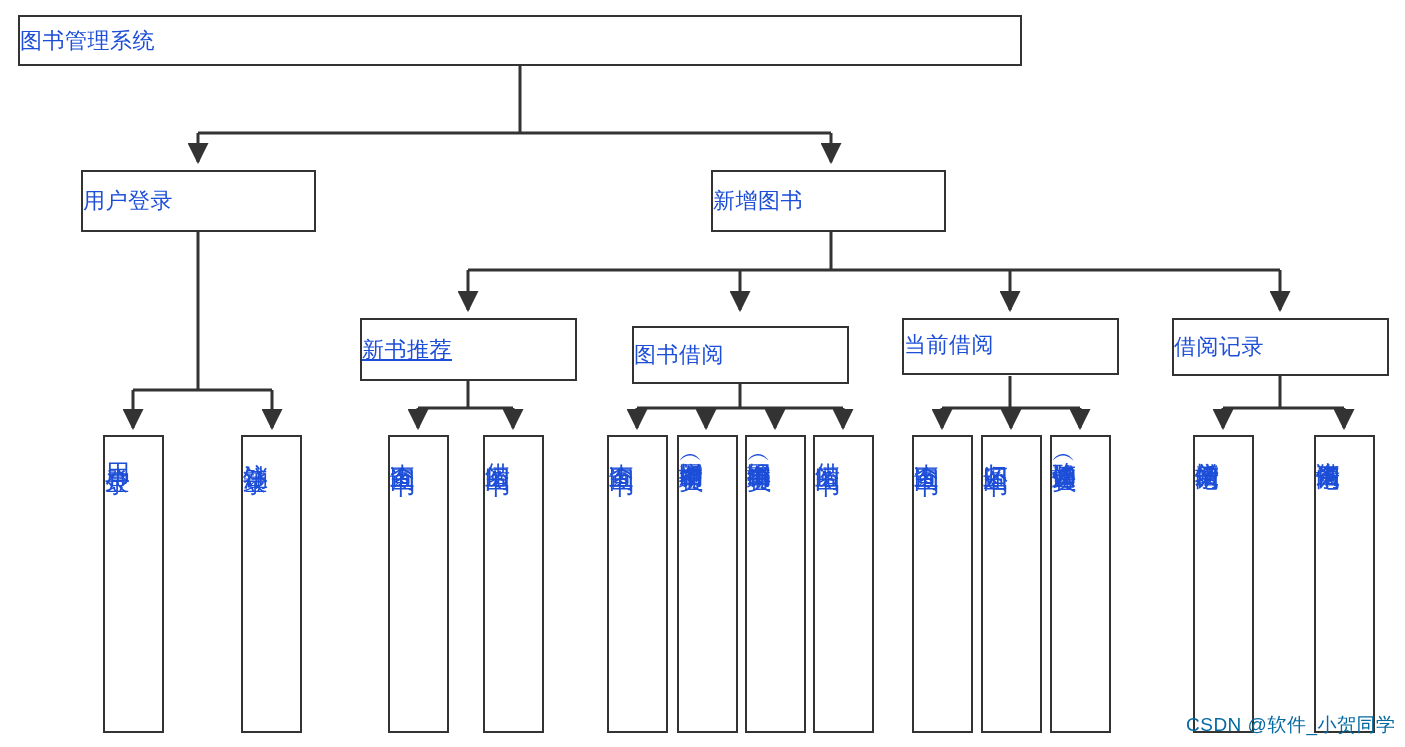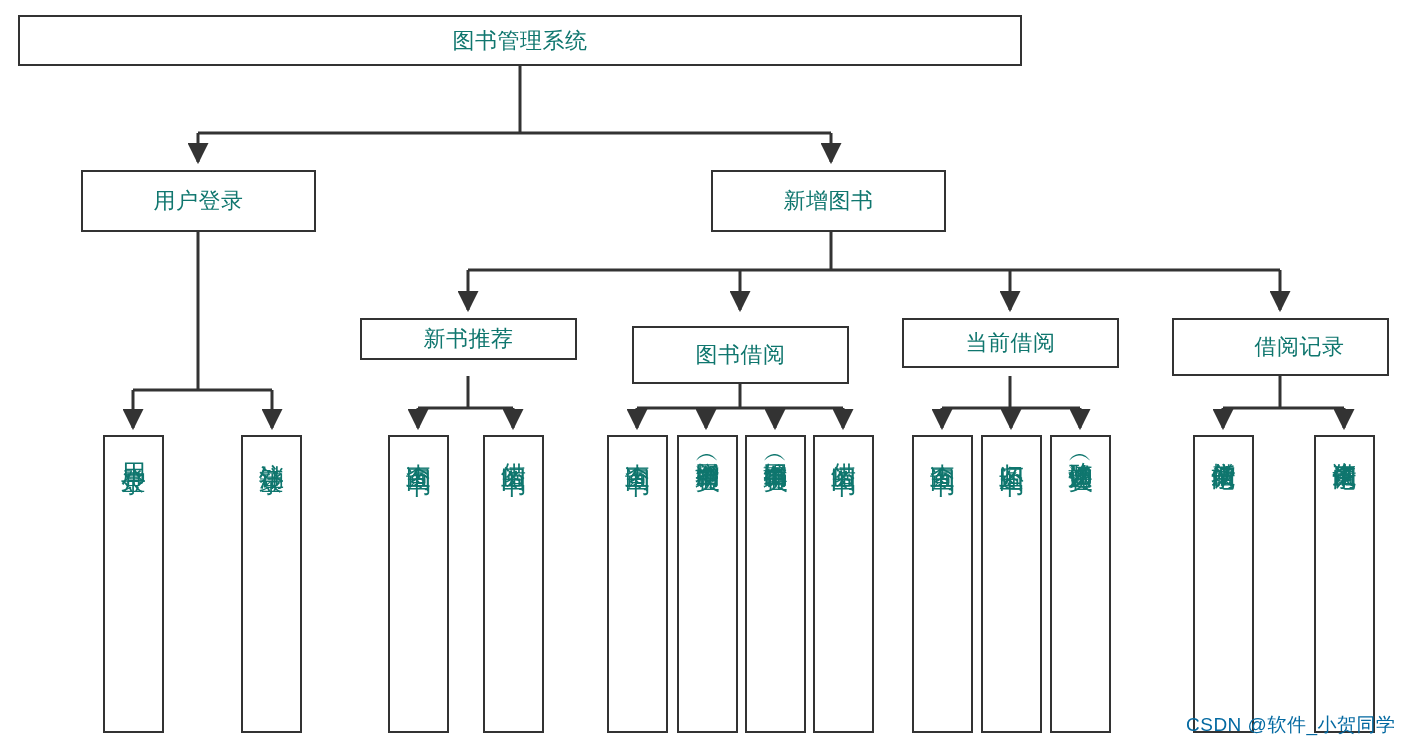--- a/index.html
+++ b/index.html
@@ -24,22 +24,22 @@
     width: 1405px;
     height: 747px;
   }
   .node {
     position: absolute;
     box-sizing: border-box;
     border: 2px solid #333333;
     background: #ffffff;
     display: flex;
     align-items: center;
-    justify-content: center;
-    color: #0f766e;
+    justify-content: flex-start;
+    color: #1d4ed8;
   }
   .node .lbl {
     display: block;
     text-align: center;
     line-height: 1.05;
     white-space: nowrap;
   }
   
   .node.h .lbl {
     font-size: 22px;
@@ -130,30 +130,30 @@
     <span class="lbl">图书管理系统</span>
   </div>
 
   <div class="node h" style="left:81px; top:170px; width:235px; height:62px;">
     <span class="lbl">用户登录</span>
   </div>
   <div class="node h" style="left:711px; top:170px; width:235px; height:62px;">
     <span class="lbl">新增图书</span>
   </div>
 
-  <div class="node h" style="left:360px; top:318px; width:217px; height:42px;">
+  <div class="node h" style="left:360px; top:318px; width:217px; height:63px;text-decoration:underline;">
     <span class="lbl">新书推荐</span>
   </div>
   <div class="node h" style="left:632px; top:326px; width:217px; height:58px;">
     <span class="lbl">图书借阅</span>
   </div>
-  <div class="node h" style="left:902px; top:318px; width:217px; height:50px;">
+  <div class="node h" style="left:902px; top:318px; width:217px; height:57px;font-family:Liberation Mono, monospace;">
     <span class="lbl">当前借阅</span>
   </div>
-  <div class="node h" style="left:1172px; top:318px; width:217px; height:58px;padding-left:38px;">
+  <div class="node h" style="left:1172px; top:318px; width:217px; height:58px;">
     <span class="lbl">借阅记录</span>
   </div>
 
   <div class="node v" style="left:103px; top:435px; width:61px; height:298px;">
     <span class="lbl">用户登录</span>
   </div>
   <div class="node v" style="left:241px; top:435px; width:61px; height:298px;">
     <span class="lbl">注销登录</span>
   </div>
 

